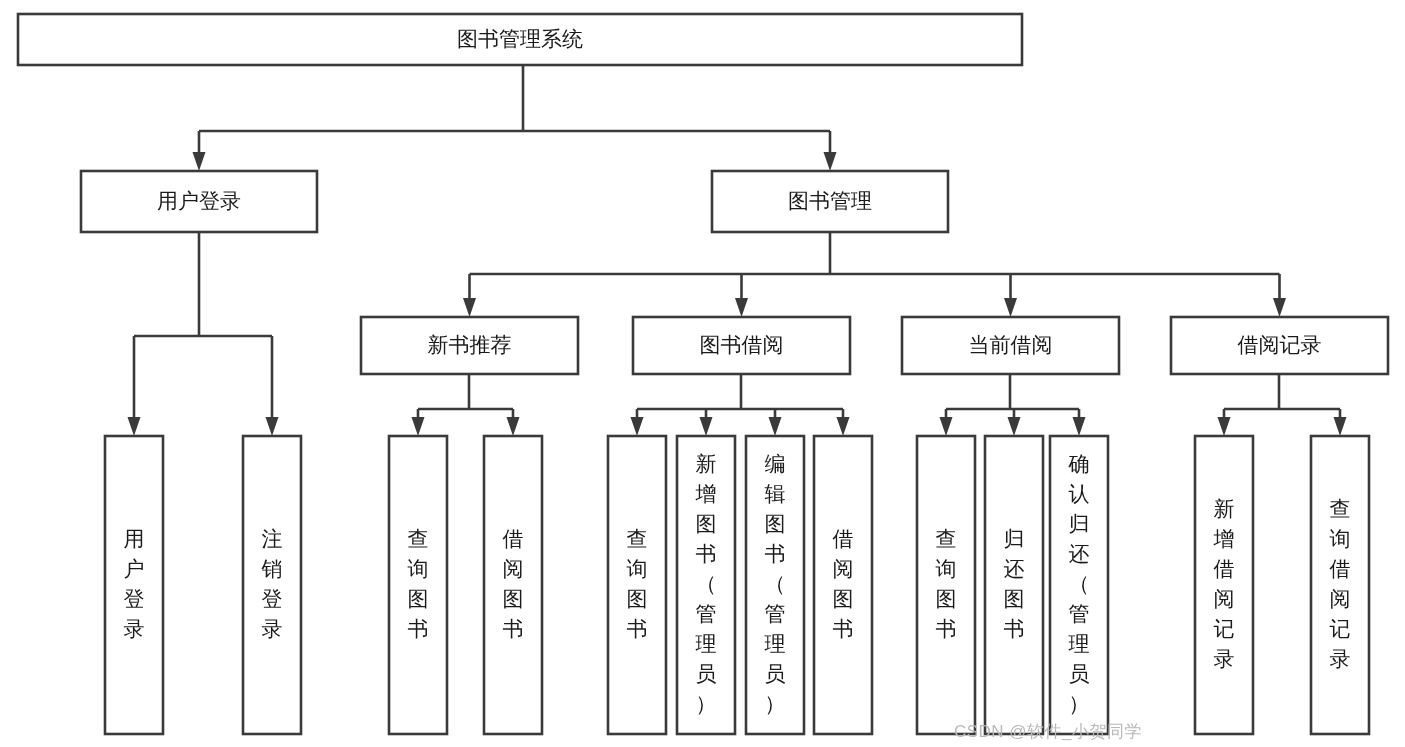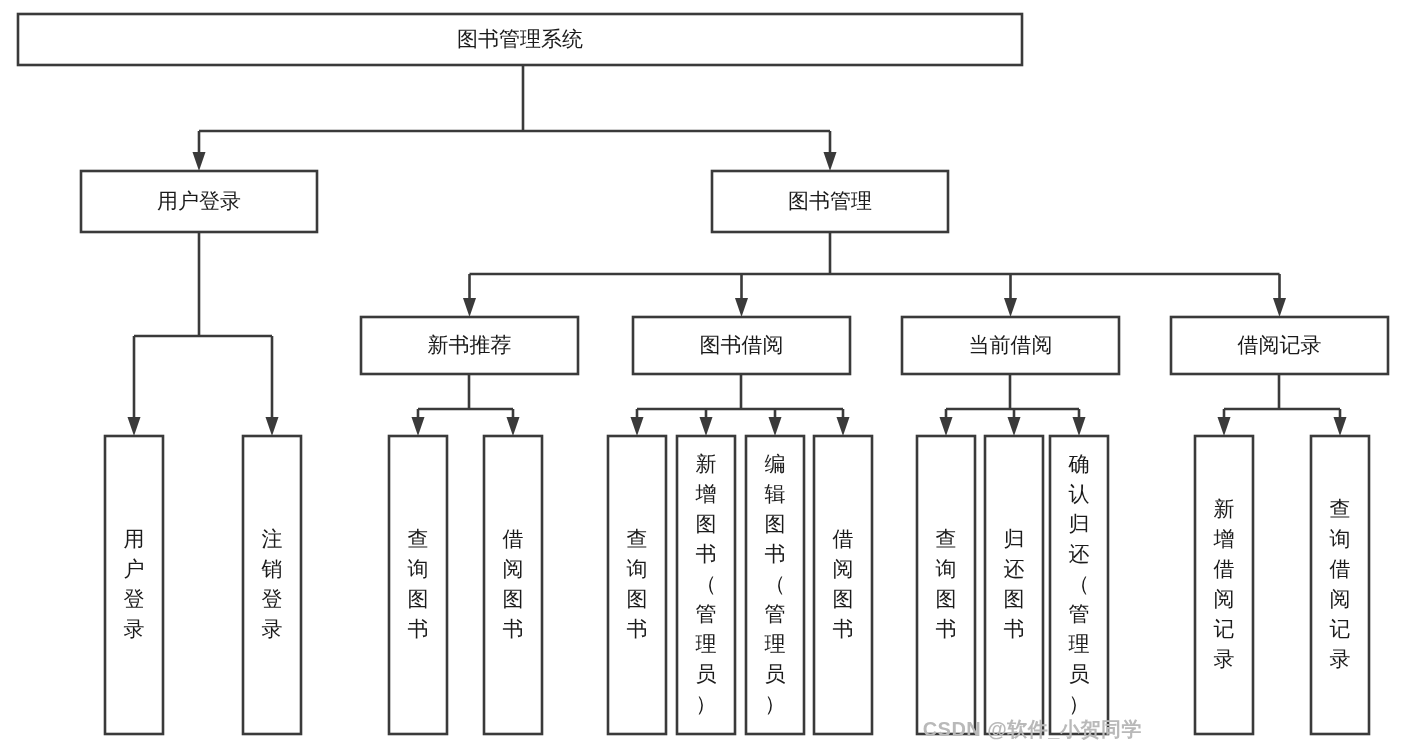--- a/index.html
+++ b/index.html
@@ -54,26 +54,25 @@
     fill: #1b1b1b;
     font-family: "Liberation Sans", "DejaVu Sans", sans-serif;
     font-size: 21px;
     text-anchor: middle;
   }
   .watermark {
     position: absolute;
     right: 12px;
     bottom: 4px;
     font-family: "Liberation Sans", "DejaVu Sans", sans-serif;
-    font-size: 20px;
+    font-size: 17px;
     color: #b9b9b9;
     letter-spacing: 0.5px;
     white-space: nowrap;
     user-select: none;
-    font-weight: bold;
   }
 </style>
 </head>
 <body>
 
 <div id="diagram-root">
 
   <svg id="flowchart" viewBox="0 0 1405 747">
     <g id="edges-layer">
         <g>

